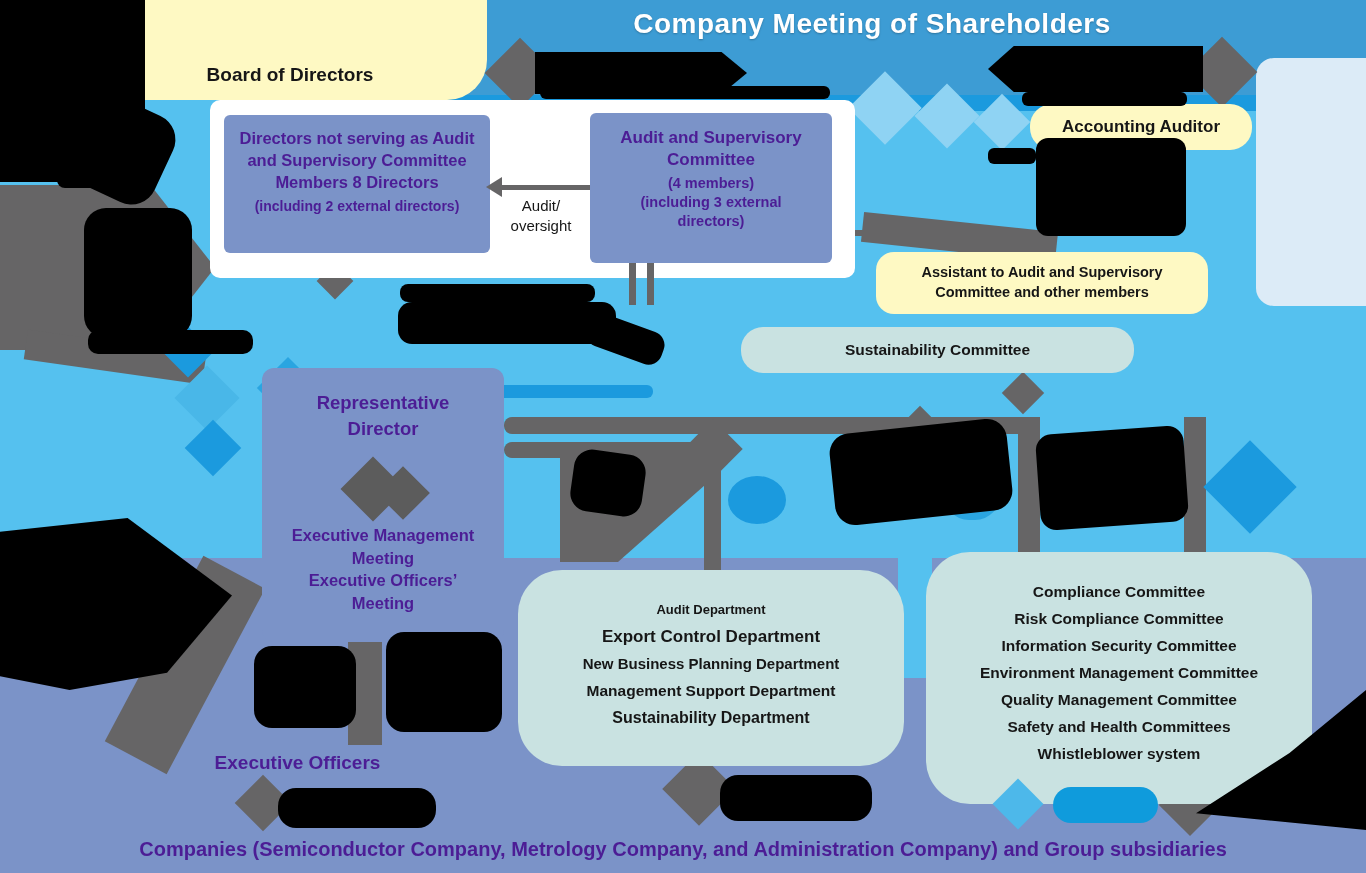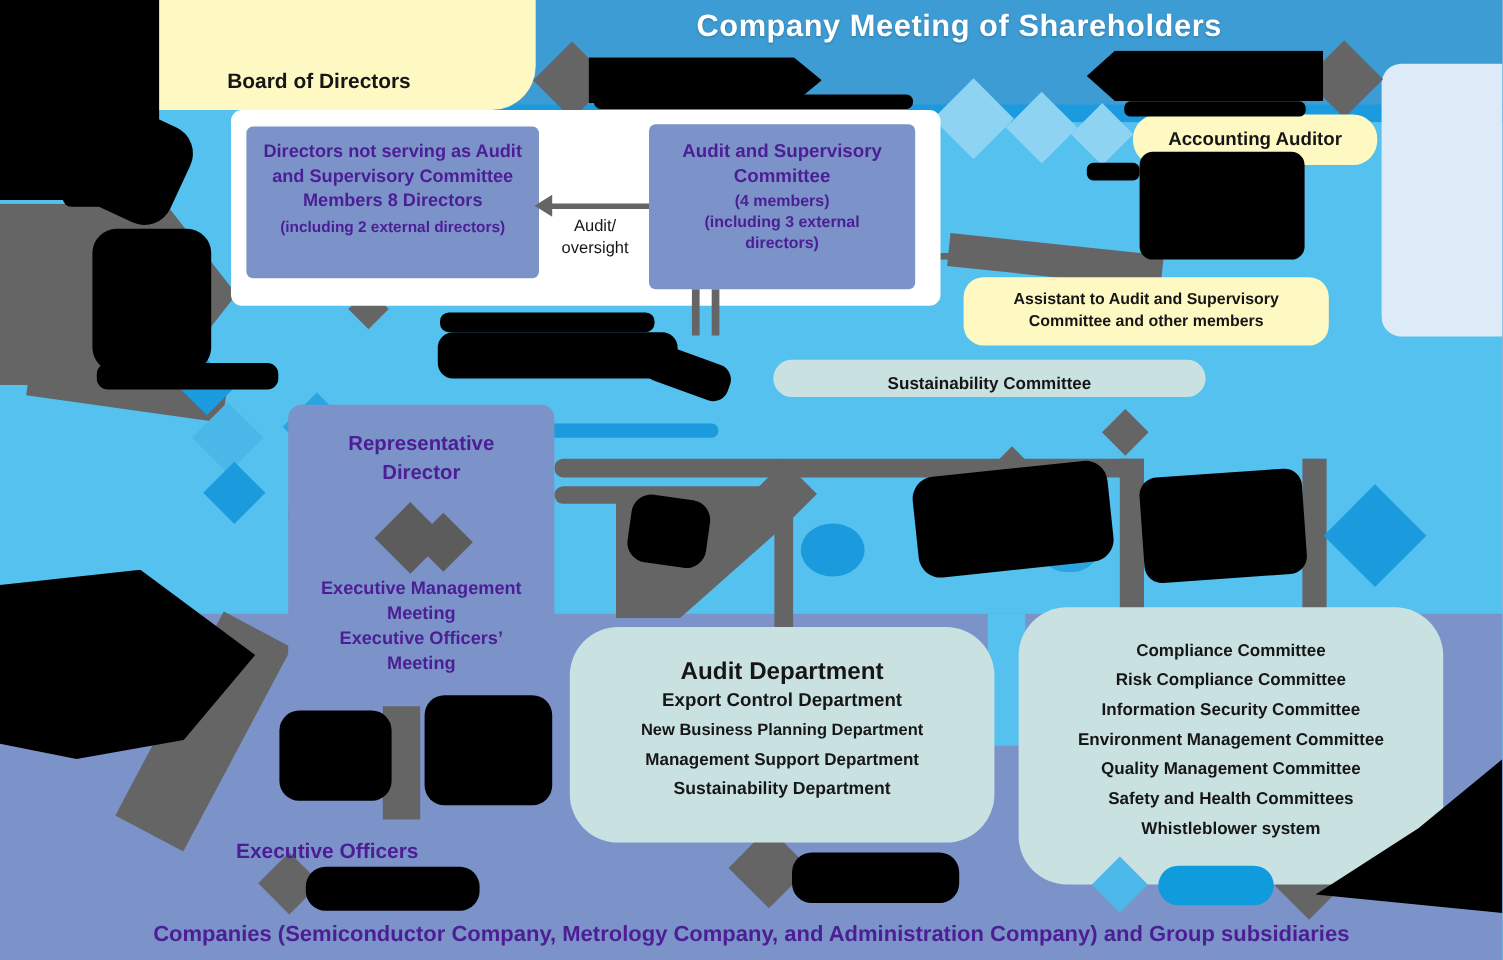--- a/index.html
+++ b/index.html
@@ -111,21 +111,21 @@
     <span class="blk" style="font-size:17px;line-height:46px;">Accounting Auditor</span>
   </div>
 
   <div class="abs z3 light-panel ctr" style="left:876px;top:252px;width:332px;height:62px;border-radius:18px;">
     <div class="blk" style="font-size:14.5px;line-height:1.4;padding-top:10px;">
       <span class="line">Assistant to Audit and Supervisory</span>
       <span class="line">Committee and other members</span>
     </div>
   </div>
 
-  <div class="abs z3 teal ctr" style="left:703px;top:327px;width:393px;height:34px;border-radius:22px;">
+  <div class="abs z3 teal ctr" style="left:741px;top:327px;width:393px;height:46px;border-radius:22px;">
     <span class="blk" style="font-size:15.5px;line-height:46px;">Sustainability Committee</span>
   </div>
 
 
   <div class="abs z3 peri" style="left:262px;top:368px;width:242px;height:274px;border-radius:12px;">
     <div class="wht ctr" style="font-size:18.5px;line-height:1.4;padding-top:22px;">
       <span class="line">Representative</span>
       <span class="line">Director</span>
     </div>
     <div class="abs d" style="left:88px;top:98px;width:46px;height:46px;background:#5c5c5c;"></div>
@@ -133,21 +133,21 @@
     <div class="wht ctr" style="font-size:16.5px;line-height:1.38;padding-top:82px;">
       <span class="line">Executive Management</span>
       <span class="line">Meeting</span>
       <span class="line">Executive Officers’</span>
       <span class="line">Meeting</span>
     </div>
   </div>
 
   <div class="abs z3 teal" style="left:518px;top:570px;width:386px;height:196px;border-radius:44px;">
     <div class="blk ctr" style="padding-top:26px;line-height:27px;">
-      <span class="line" style="font-size:22px;">Audit Department</span>
+      <span class="line" style="font-size:13px;">Audit Department</span>
       <span class="line" style="font-size:17px;">Export Control Department</span>
       <span class="line" style="font-size:15px;">New Business Planning Department</span>
       <span class="line" style="font-size:15.5px;">Management Support Department</span>
       <span class="line" style="font-size:16px;">Sustainability Department</span>
     </div>
   </div>
 
   <div class="abs z3 teal" style="left:926px;top:552px;width:386px;height:252px;border-radius:44px;">
     <div class="blk ctr" style="padding-top:26px;line-height:27px;font-size:15.5px;">
       <span class="line">Compliance Committee</span>
@@ -177,16 +177,16 @@
   <div class="blob z4" style="left:572px;top:452px;width:72px;height:62px;border-radius:18px;transform:rotate(8deg);"></div>
   <div class="blob z4" style="left:832px;top:426px;width:178px;height:92px;border-radius:20px;transform:rotate(-6deg);"></div>
   <div class="blob z4" style="left:1038px;top:430px;width:148px;height:96px;border-radius:16px;transform:rotate(-4deg);"></div>
   <div class="blob z4" style="left:0;top:518px;width:232px;height:172px;clip-path:polygon(0 8%,55% 0,100% 45%,72% 90%,30% 100%,0 92%);"></div>
   <div class="blob z4" style="left:254px;top:646px;width:102px;height:82px;border-radius:18px;"></div>
   <div class="blob z4" style="left:386px;top:632px;width:116px;height:100px;border-radius:18px;"></div>
   <div class="blob z4" style="left:720px;top:775px;width:152px;height:46px;border-radius:18px;"></div>
   <div class="blob z4" style="left:278px;top:788px;width:158px;height:40px;border-radius:18px;"></div>
   <div class="blob z4" style="left:1196px;top:690px;width:170px;height:140px;clip-path:polygon(100% 0,100% 100%,0 88%,55% 45%);"></div>
 
-  <div class="abs z5 wht ctr" style="left:190px;top:752px;width:215px;font-size:19px;margin-top:12px;">Executive Officers</div>
+  <div class="abs z5 wht ctr" style="left:190px;top:752px;width:215px;font-size:19px;">Executive Officers</div>
   <div class="abs z5 wht ctr" style="left:0;top:838px;width:1366px;font-size:20px;">Companies (Semiconductor Company, Metrology Company, and Administration Company) and Group subsidiaries</div>
 
 </div>
 
 </body></html>

